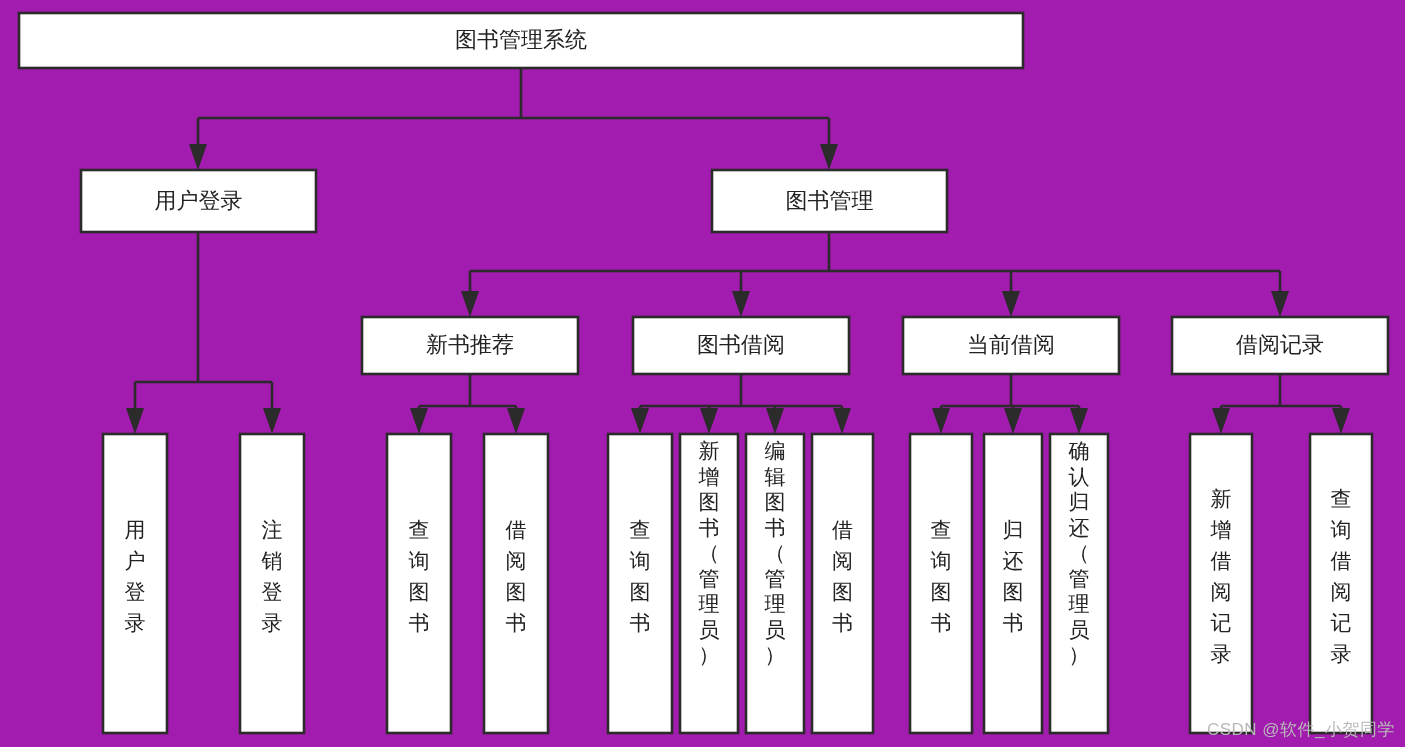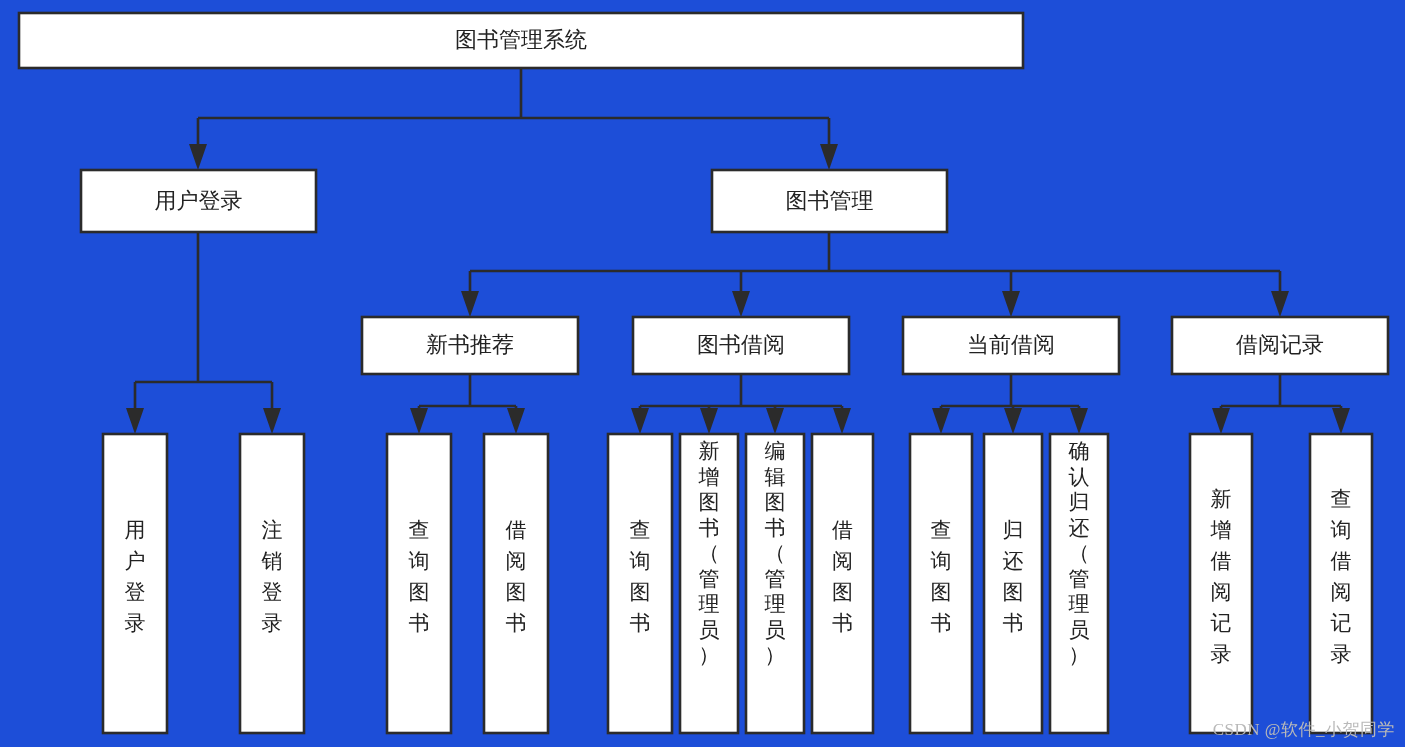--- a/index.html
+++ b/index.html
@@ -11,21 +11,21 @@
   body {
     width: 1405px;
     height: 747px;
     font-family: "Liberation Sans", "DejaVu Sans", sans-serif;
     overflow: hidden;
   }
   #diagram-root {
     position: relative;
     width: 1405px;
     height: 747px;
-    background: #1d4ed8;
+    background: #a21caf;
   }
   svg#tree-svg {
     position: absolute;
     left: 0;
     top: 0;
     width: 1405px;
     height: 747px;
     display: block;
   }
   .node-rect {
@@ -53,21 +53,21 @@
     stroke-linecap: butt;
   }
   .edge-arrow {
     fill: #2b2b2b;
     stroke: none;
   }
   .watermark {
     position: absolute;
     right: 10px;
     bottom: 6px;
-    font-family: Liberation Serif, serif;
+    font-family: Liberation Sans, sans-serif;
     font-size: 17px;
     color: #b9b9b9;
     letter-spacing: 0.5px;
     white-space: nowrap;
     user-select: none;
   }
 </style>
 </head>
 <body>
 

